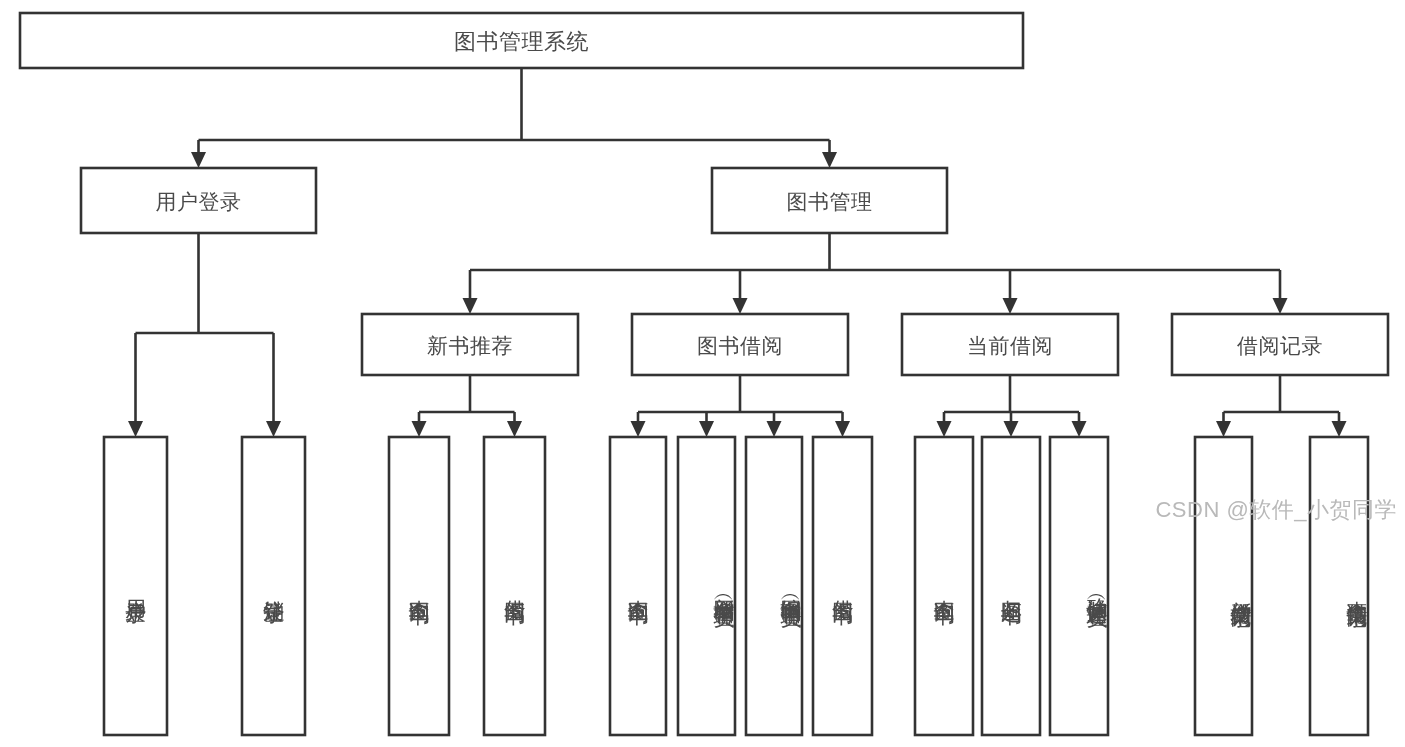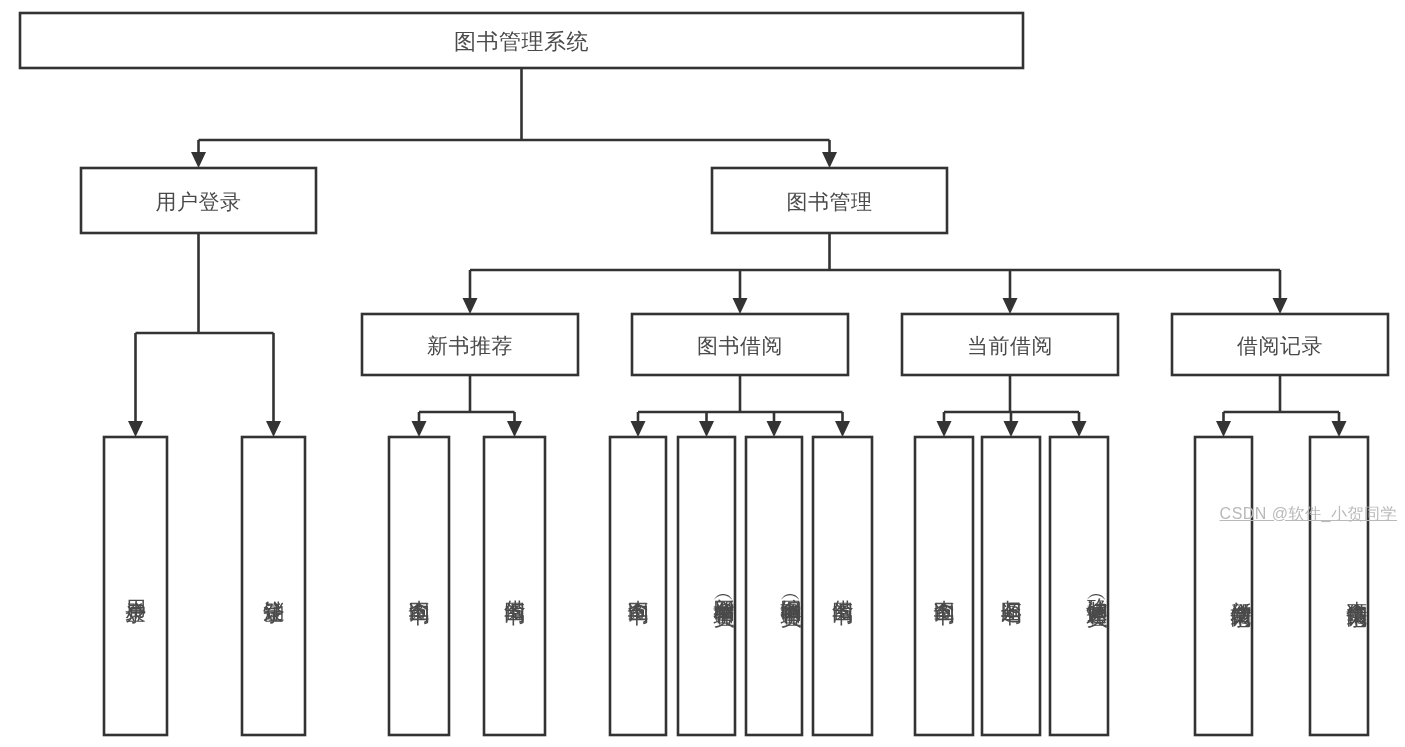--- a/index.html
+++ b/index.html
@@ -69,26 +69,25 @@
     pointer-events: none;
     display: flex;
     align-items: flex-start;
     justify-content: center;
   }
   .watermark {
     position: absolute;
     right: 8px;
     bottom: 4px;
     font-family: "Liberation Sans", "DejaVu Sans", sans-serif;
-    font-size: 16px;
+    font-size: 22px;
     color: #b9b9b9;
     letter-spacing: 0.5px;
     white-space: nowrap;
     user-select: none;
-    text-decoration: underline;
   }
 </style>
 </head>
 <body>
 
 <div id="diagram-root">
   <svg class="diagram-canvas" viewBox="0 0 1405 747">
     <g id="connectors-layer">
         <line x1="521.5" y1="68" x2="521.5" y2="140" class="connector"></line>
         <line x1="198.5" y1="140" x2="829.5" y2="140" class="connector"></line>

